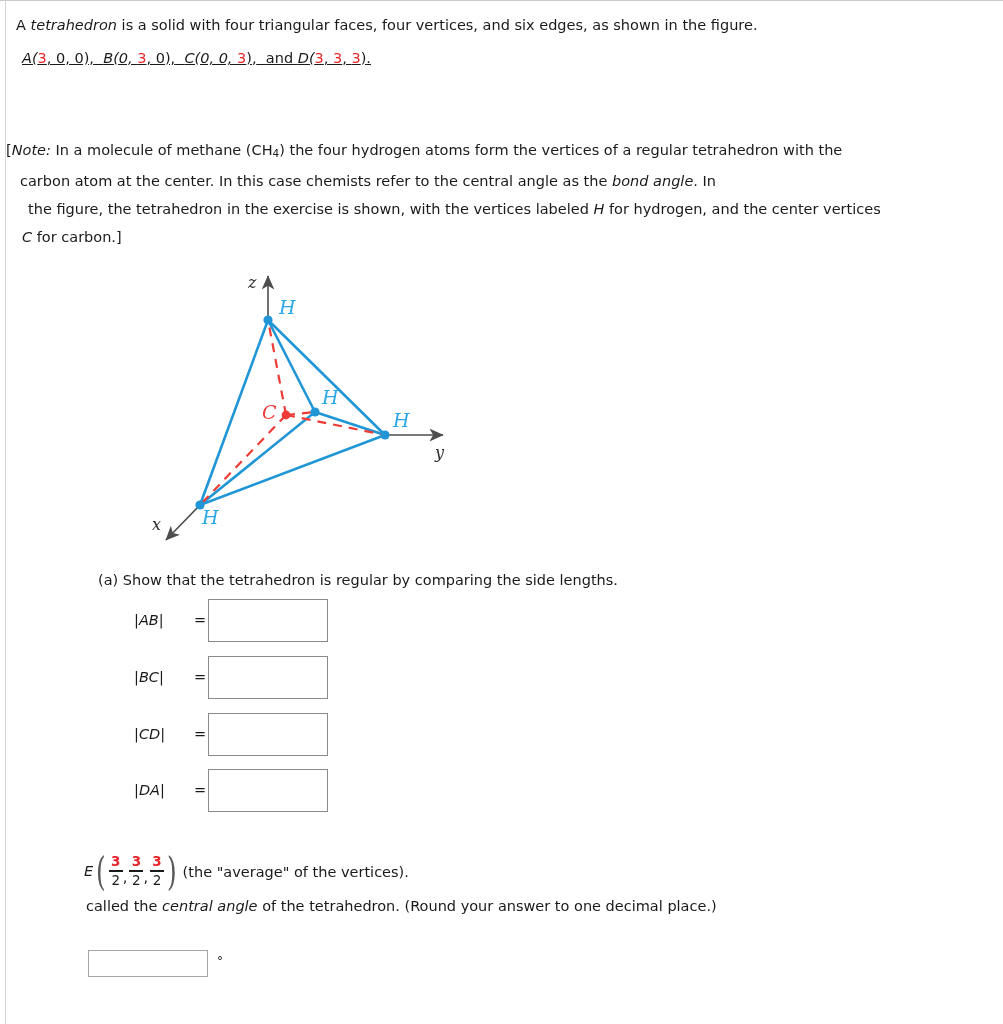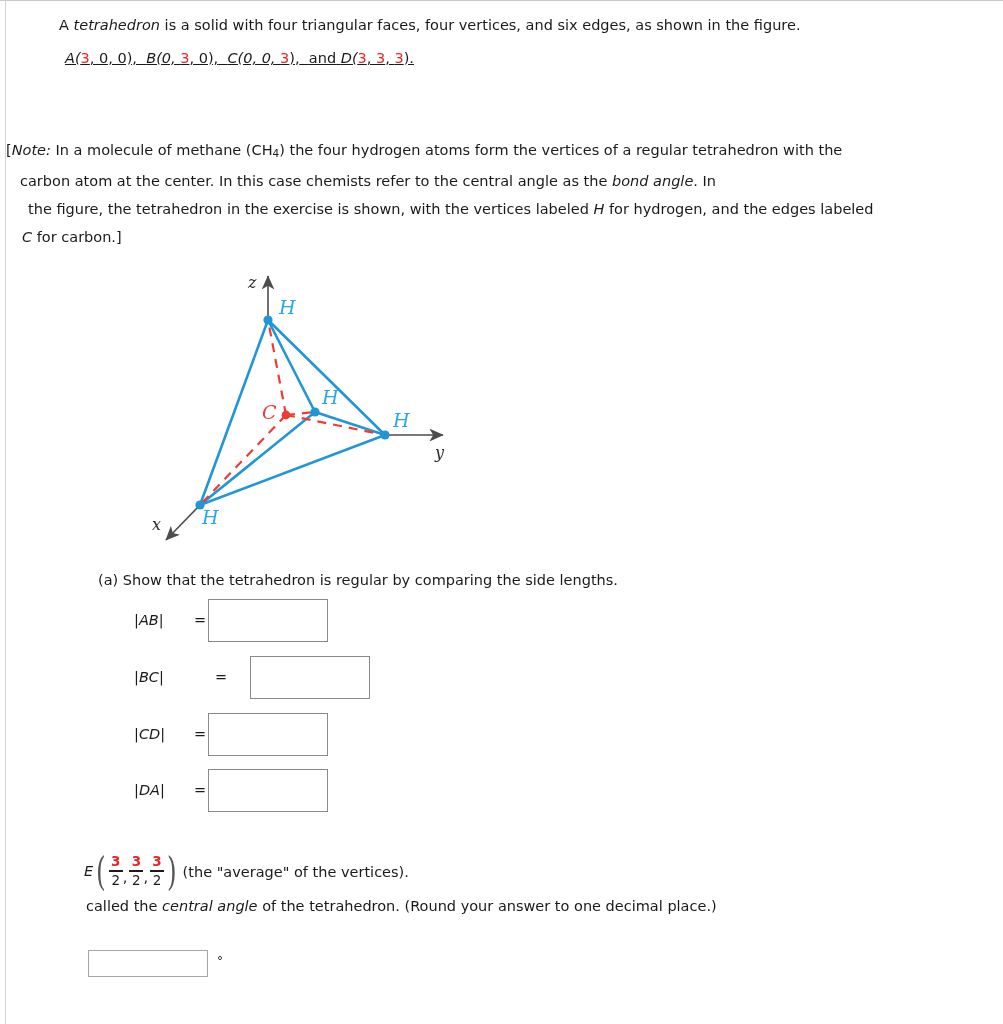--- a/index.html
+++ b/index.html
@@ -37,21 +37,21 @@
 
   
   .stem {
     position: absolute;
     left: 16px;
     top: 9px;
     width: 960px;
     font-size: 14.5px;
     line-height: 33px;
   }
-  .stem .ln { white-space: nowrap; margin-left: 43px; }
+  .stem .ln { white-space: nowrap; }
   .stem .ln.i1 { padding-left: 2px; }
   .stem .ln.i2 { padding-left: 6px; text-decoration: underline; }
 
   .note {
     position: absolute;
     left: 6px;
     top: 136px;
     width: 985px;
     font-size: 14.5px;
     line-height: 28px;
@@ -108,21 +108,21 @@
     height: 43px;
     border: 1px solid #8a8a8a;
     background: #ffffff;
     box-sizing: border-box;
     outline: none;
     font-family: "DejaVu Sans", "Liberation Sans", sans-serif;
     font-size: 14px;
     padding: 0 6px;
   }
   .row1 { top: 597px; }
-  .row2 { top: 654px; gap: 21px; }
+  .row2 { top: 654px; }
   .row3 { top: 711px; }
   .row4 { top: 767px; }
 
   
   .part-b {
     position: absolute;
     left: 78px;
     top: 855px;
     width: 910px;
     font-size: 14.5px;
@@ -205,21 +205,21 @@
   <div class="stem">
     <div class="ln"><span>A </span><em class="it">tetrahedron</em><span> is a solid with four triangular faces, four vertices, and six edges, as shown in the figure.</span></div>
     <div class="ln i2">
       <span class="it">A(</span><span class="red">3</span><span>, 0, 0),</span>&nbsp;&nbsp;<span class="it">B(0, </span><span class="red">3</span><span>, 0),</span>&nbsp;&nbsp;<span class="it">C(0, 0, </span><span class="red">3</span><span>),</span>&nbsp;&nbsp;<span>and</span>&nbsp;<span class="it">D(</span><span class="red">3</span><span>, </span><span class="red">3</span><span>, </span><span class="red">3</span><span>).</span>
     </div>
   </div>
 
   <div class="note">
     <div class="nl n1"><span>[</span><em class="it">Note:</em><span> In a molecule of methane (CH</span><span class="sub">4</span><span>) the four hydrogen atoms form the vertices of a regular tetrahedron with the</span></div>
     <div class="nl n2"><span>carbon atom at the center. In this case chemists refer to the central angle as the </span><em class="it">bond angle</em><span>. In</span></div>
-    <div class="nl n3"><span>the figure, the tetrahedron in the exercise is shown, with the vertices labeled </span><em class="it">H</em><span> for hydrogen, and the edges labeled</span></div>
+    <div class="nl n3"><span>the figure, the tetrahedron in the exercise is shown, with the vertices labeled </span><em class="it">H</em><span> for hydrogen, and the center vertices</span></div>
     <div class="nl n4"><em class="it">C</em><span> for carbon.]</span></div>
   </div>
 
   <div class="figure">
     <svg width="330" height="295" viewBox="0 0 330 295" xmlns="http://www.w3.org/2000/svg">
       <defs>
         <marker id="arrA" markerWidth="11" markerHeight="11" refX="8.5" refY="4" orient="auto">
           <path d="M0,0 L9,4 L0,8 L2.4,4 z" fill="#4d4d4d"></path>
         </marker>
       </defs>

